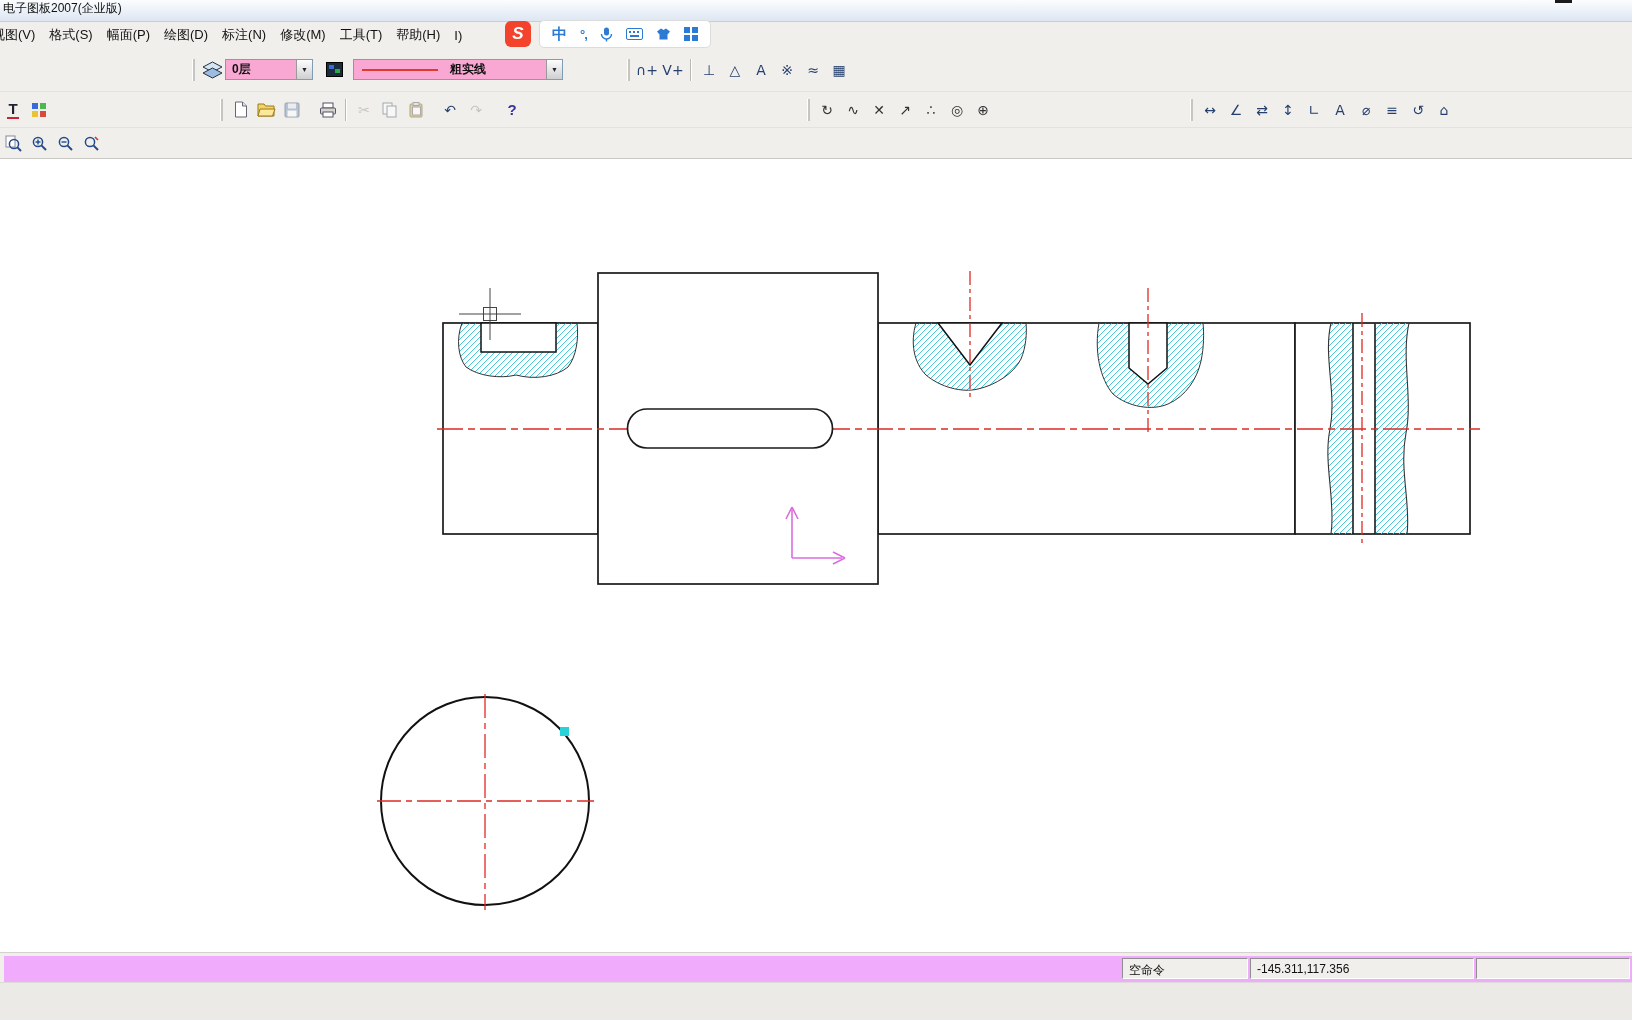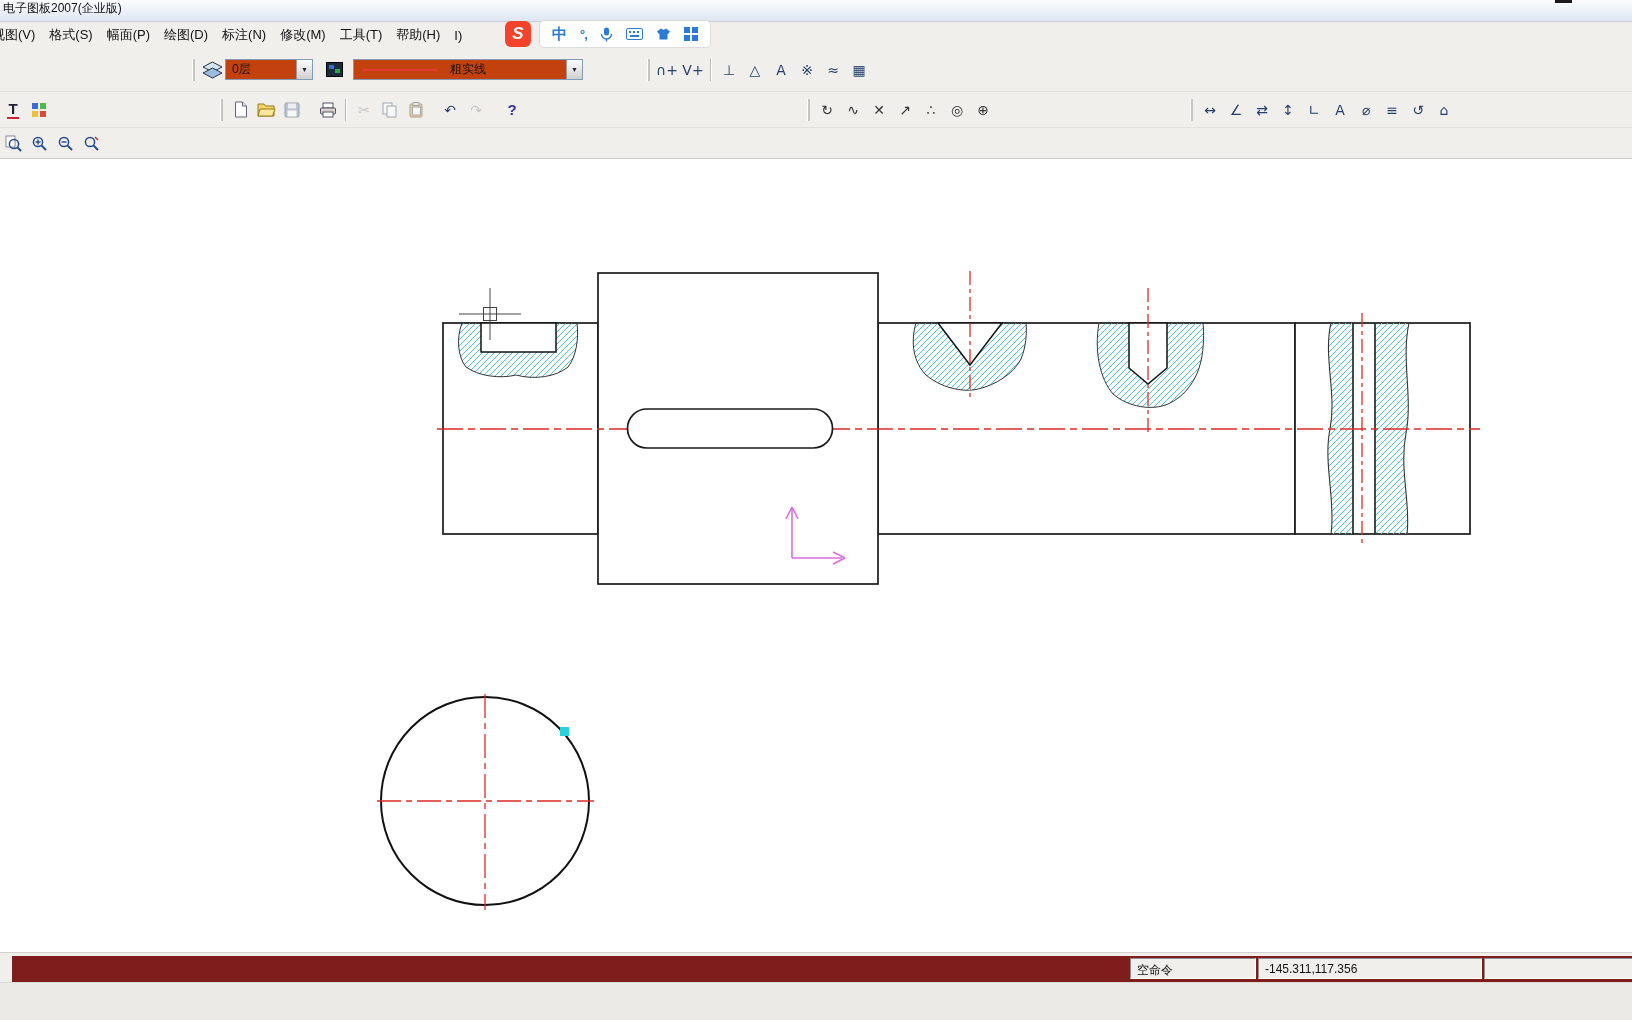--- a/index.html
+++ b/index.html
@@ -38,38 +38,38 @@
   .tbtn { width:26px; height:24px; border:1px solid transparent; background:transparent;
     display:flex; align-items:center; justify-content:center; padding:0; cursor:default; }
   .tbtn .g { font-size:14px; line-height:1; color:#25406e; font-family:"DejaVu Sans",sans-serif; }
   .tbtn.dark .g { color:#333; }
   .tbtn.disabled { opacity:.5; }
   .tbtn.disabled .g { color:#9a9a9a; }
   .tbtn svg { display:block; }
   .help-g { font-weight:bold; font-size:15px; color:#333399; }
   .ttool-g { font-weight:bold; font-size:15px; color:#223; border-bottom:2px solid #c23; padding:0 1px; }
 
-  .combo { height:21px; background:#c2410c; border:1px solid #7f9db9; display:flex; align-items:center;
-    font-size:12px; }
+  .combo { height:21px; background:#f9a8d4; border:1px solid #7f9db9; display:flex; align-items:center;
+    font-size:12px;font-weight:bold; }
   .combo .val { padding-left:6px; white-space:nowrap; }
   .cab { width:16px; height:19px; margin-left:auto; background:linear-gradient(#fdfdfd,#cfcfcf);
     border-left:1px solid #9a9a9a; display:flex; align-items:center; justify-content:center;
     font-size:7px; color:#223; }
   .layer-combo { width:88px; }
-  .line-combo { width:230px; }
+  .line-combo { width:210px; }
   .line-sample { width:76px; height:2px; background:#e23a2e; margin:0 12px 0 8px; flex:none; }
 
   
   .canvas { position:absolute; top:158px; left:0; width:1632px; height:794px;
     background:#ffffff; border-top:1px solid #c9c8c5; }
   .canvas svg { position:absolute; top:0; left:0; }
 
   
   .hstrip { position:absolute; top:952px; left:0; right:0; height:4px; background:#f0efec; border-top:1px solid #d2d1ce; }
-  .statusbar { position:absolute; top:956px; left:12px; right:0; height:26px; background:#7f1d1d; }
+  .statusbar { position:absolute; top:956px; left:4px; right:0; height:26px; background:#f0abfc; }
   .sb-box { position:absolute; top:2px; height:21px; background:#f0efec; font-size:12px;
     border:1px solid; border-color:#8f8f8f #ffffff #ffffff #8f8f8f; padding:3px 6px; white-space:nowrap; overflow:hidden; }
   .sb-cmd { left:1118px; width:126px; }
   .sb-coord { left:1246px; width:224px; }
   .sb-extra { left:1472px; width:154px; }
   .belowfill { position:absolute; top:982px; left:0; right:0; height:38px; background:#ebeae7; border-top:1px solid #dcdbd8; }
 </style>
 </head>
 <body>
 

